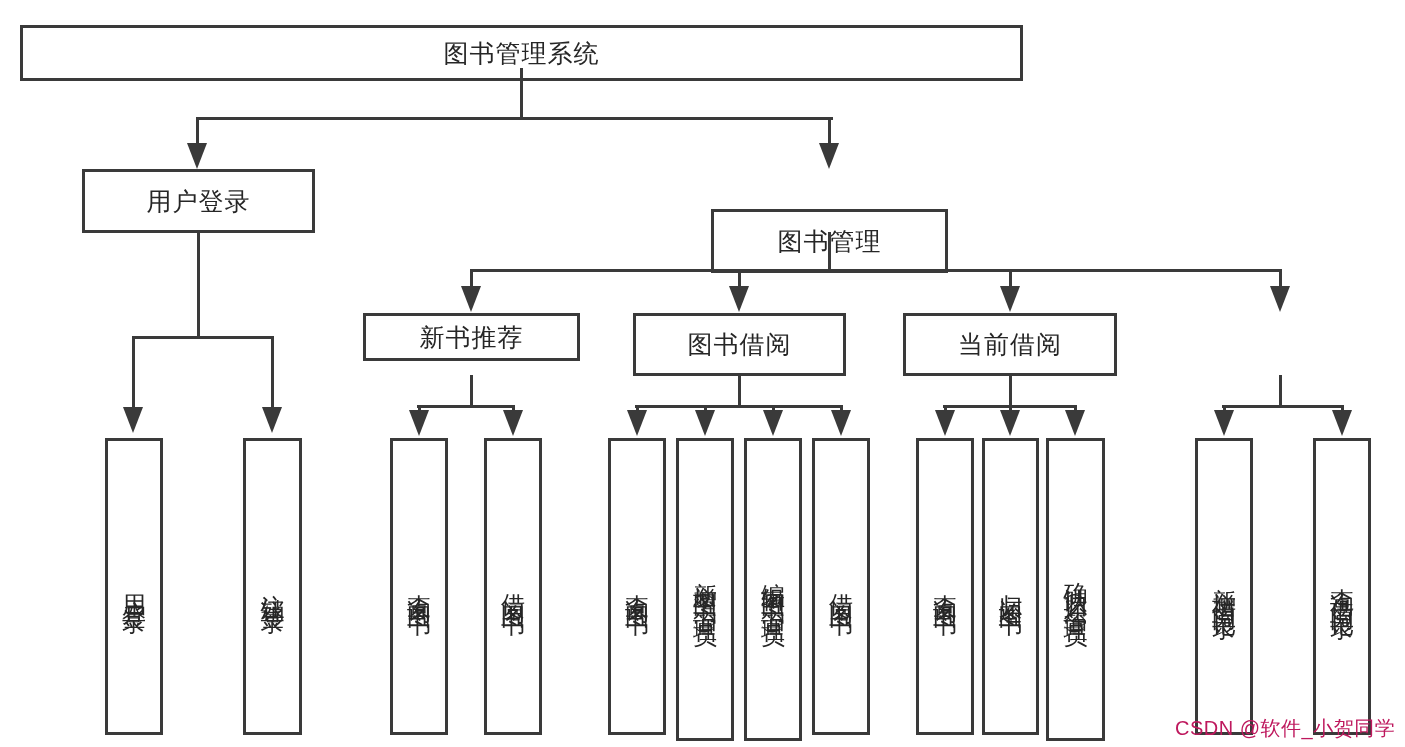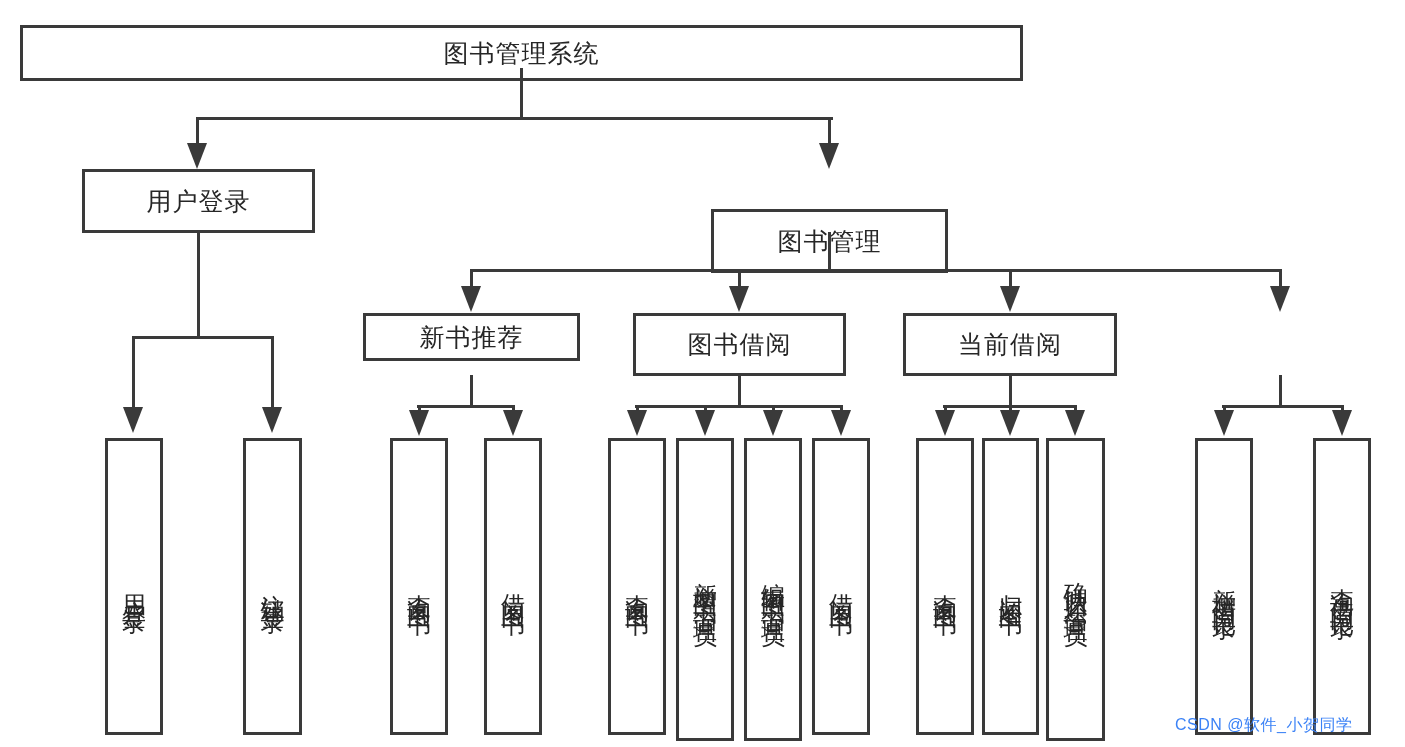--- a/index.html
+++ b/index.html
@@ -34,22 +34,22 @@
   .hline{height:3px;}
   .ahead{
     position:absolute;width:0;height:0;
     border-left:10px solid transparent;
     border-right:10px solid transparent;
     border-top:26px solid #3a3a3a;
   }
   .wm{
     position:absolute;
     left:1175px;top:715px;
-    font-size:16px;
-    color:#3b82f6;
+    font-size:20px;
+    color:#be185d;
     white-space:nowrap;
     z-index:5;
     letter-spacing:0.5px;
   }
 </style>
 </head>
 <body>
 
 <div class="canvas">
 

